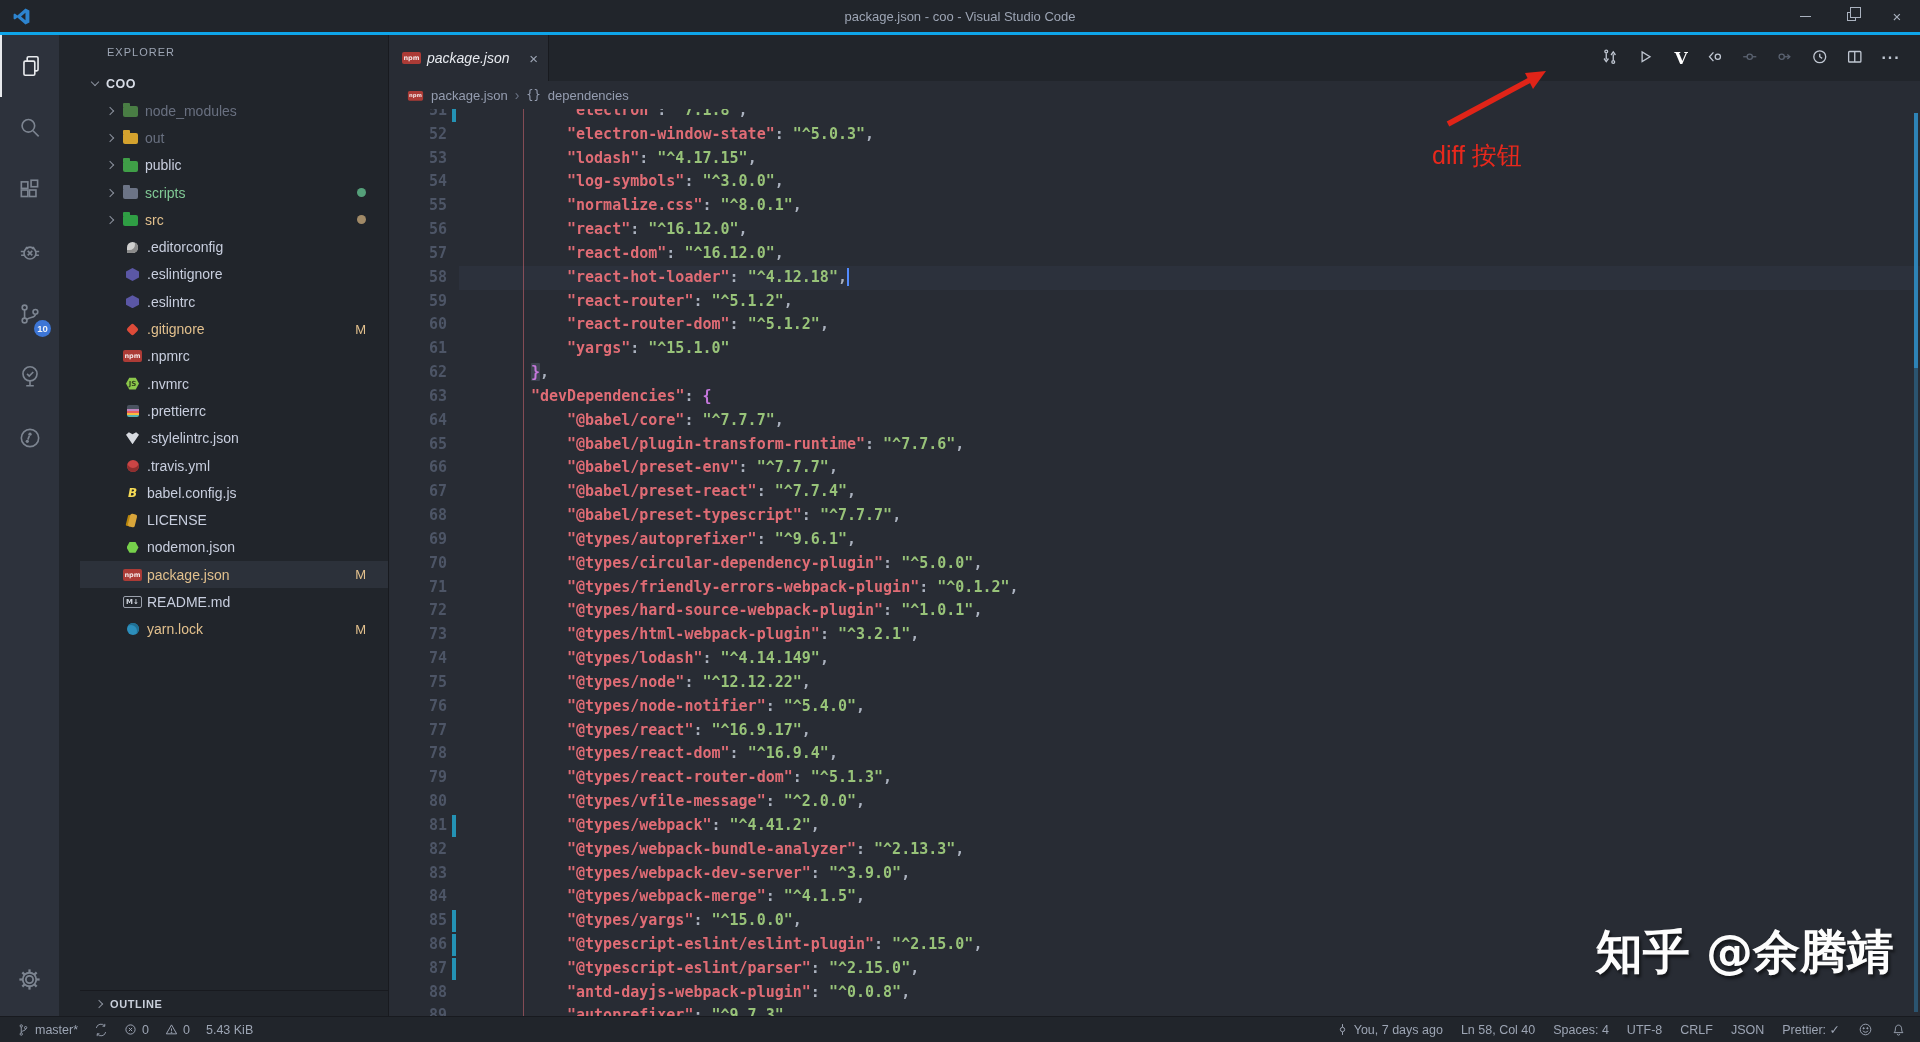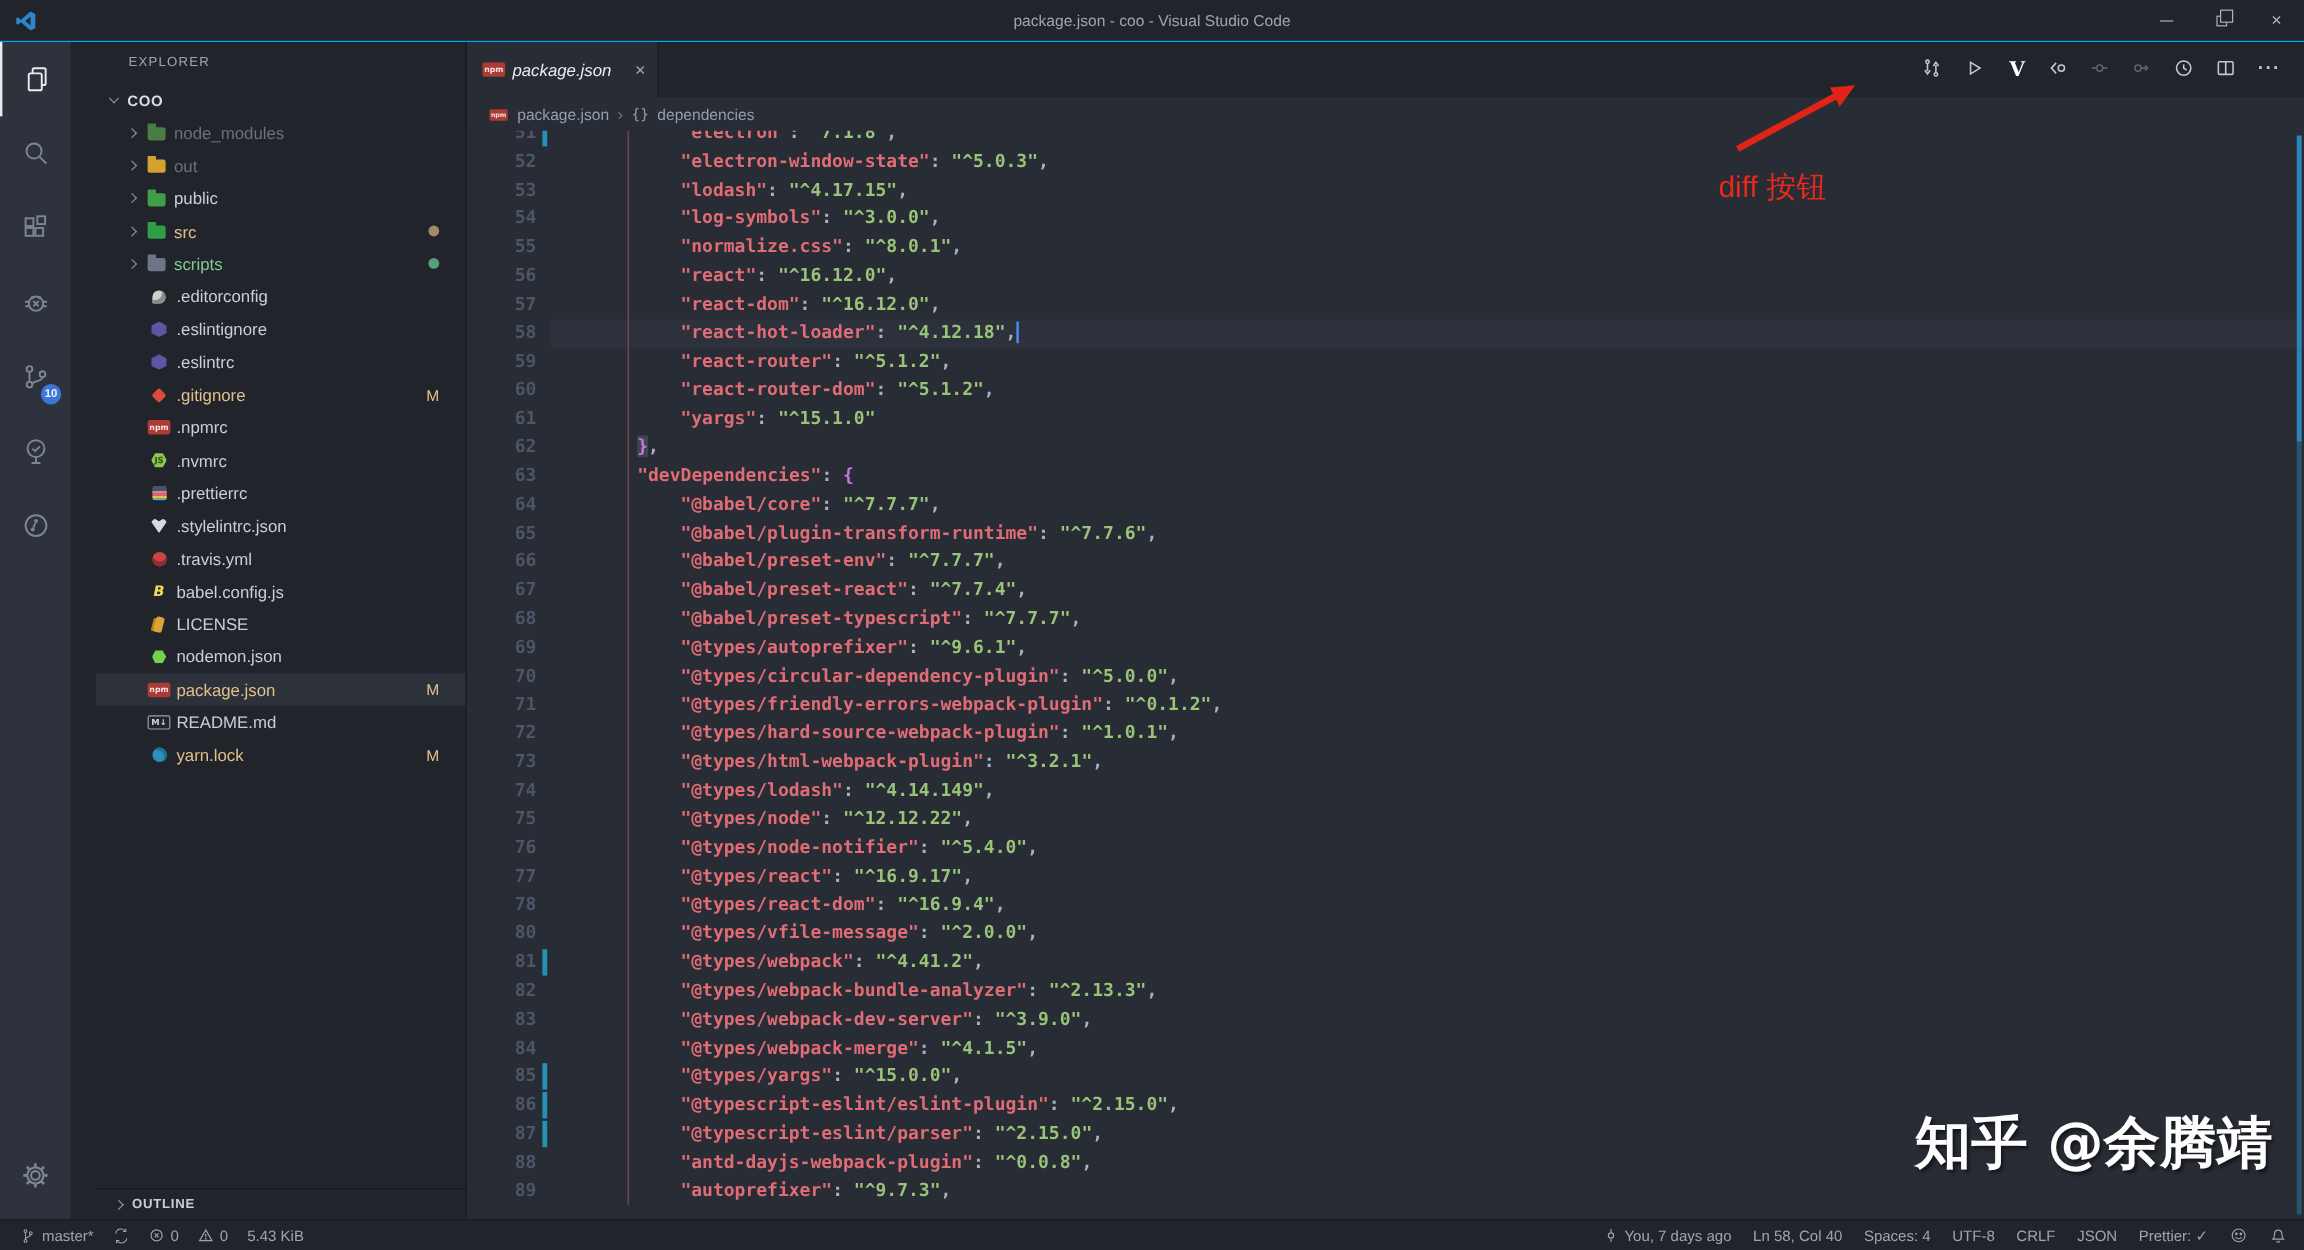--- a/index.html
+++ b/index.html
@@ -2,21 +2,21 @@
 <html><head>
 <meta charset="utf-8">
 <style>
   * { margin:0; padding:0; box-sizing:border-box; }
   html,body { width:1920px; height:1042px; overflow:hidden; background:#282c34;
     font-family:"Liberation Sans","DejaVu Sans",sans-serif; }
   .app { position:relative; width:1920px; height:1042px; display:flex; flex-direction:column; }
 
   
   .titlebar { height:35px; background:#21252b; display:flex; align-items:center;
-    border-bottom:1px solid #0ea5e9; position:relative; flex:none; }
+    border-bottom:3px solid #0ea5e9; position:relative; flex:none; }
   .vscode-logo { margin-left:12px; display:flex; }
   .title-text { position:absolute; left:0; right:0; text-align:center; color:#9da5b4; font-size:13px; }
   .win-controls { margin-left:auto; display:flex; height:100%; z-index:2; }
   .win-btn { width:46px; height:100%; display:flex; align-items:center; justify-content:center; color:#aab2bf; font-size:15px; }
   .min-glyph { width:11px; border-top:1.5px solid #aab2bf; display:inline-block; }
   .restore-glyph { width:9px; height:9px; border:1.2px solid #aab2bf; position:relative; }
   .restore-glyph::before { content:""; position:absolute; left:2px; bottom:2px; width:9px; height:9px; border:1.2px solid #aab2bf; background:#21252b; }
 
   
   .main { flex:1; display:flex; min-height:0; }
@@ -256,38 +256,38 @@
             </span>
             <span class="label">out</span>
           </div>
           <div class="row">
             <span class="chev right"></span>
             <span class="ficon fi-public-folder">
               <i class="folder"></i>
             </span>
             <span class="label">public</span>
           </div>
+          <div class="row added">
+            <span class="chev right"></span>
+            <span class="ficon fi-scripts-folder">
+              <i class="folder"></i>
+            </span>
+            <span class="label">scripts</span>
+            <span class="badge-wrap">
+              <span class="dot add"></span>
+            </span>
+          </div>
           <div class="row modified">
             <span class="chev right"></span>
             <span class="ficon fi-src-folder">
               <i class="folder"></i>
             </span>
             <span class="label">src</span>
             <span class="badge-wrap">
               <span class="dot mod"></span>
-            </span>
-          </div>
-          <div class="row added">
-            <span class="chev right"></span>
-            <span class="ficon fi-scripts-folder">
-              <i class="folder"></i>
-            </span>
-            <span class="label">scripts</span>
-            <span class="badge-wrap">
-              <span class="dot add"></span>
             </span>
           </div>
           <div class="row nochev">
             <span class="ficon fi-editorconfig"></span>
             <span class="label">.editorconfig</span>
           </div>
           <div class="row nochev">
             <span class="ficon fi-eslint"></span>
             <span class="label">.eslintignore</span>
           </div>
@@ -455,20 +455,21 @@
             <div class="line"><span class="num">69</span><span style="padding-left:72px"><span class="k">"@types/autoprefixer"</span><span class="p">: </span><span class="v">"^9.6.1"</span><span class="p">,</span></span></div>
             <div class="line"><span class="num">70</span><span style="padding-left:72px"><span class="k">"@types/circular-dependency-plugin"</span><span class="p">: </span><span class="v">"^5.0.0"</span><span class="p">,</span></span></div>
             <div class="line"><span class="num">71</span><span style="padding-left:72px"><span class="k">"@types/friendly-errors-webpack-plugin"</span><span class="p">: </span><span class="v">"^0.1.2"</span><span class="p">,</span></span></div>
             <div class="line"><span class="num">72</span><span style="padding-left:72px"><span class="k">"@types/hard-source-webpack-plugin"</span><span class="p">: </span><span class="v">"^1.0.1"</span><span class="p">,</span></span></div>
             <div class="line"><span class="num">73</span><span style="padding-left:72px"><span class="k">"@types/html-webpack-plugin"</span><span class="p">: </span><span class="v">"^3.2.1"</span><span class="p">,</span></span></div>
             <div class="line"><span class="num">74</span><span style="padding-left:72px"><span class="k">"@types/lodash"</span><span class="p">: </span><span class="v">"^4.14.149"</span><span class="p">,</span></span></div>
             <div class="line"><span class="num">75</span><span style="padding-left:72px"><span class="k">"@types/node"</span><span class="p">: </span><span class="v">"^12.12.22"</span><span class="p">,</span></span></div>
             <div class="line"><span class="num">76</span><span style="padding-left:72px"><span class="k">"@types/node-notifier"</span><span class="p">: </span><span class="v">"^5.4.0"</span><span class="p">,</span></span></div>
             <div class="line"><span class="num">77</span><span style="padding-left:72px"><span class="k">"@types/react"</span><span class="p">: </span><span class="v">"^16.9.17"</span><span class="p">,</span></span></div>
             <div class="line"><span class="num">78</span><span style="padding-left:72px"><span class="k">"@types/react-dom"</span><span class="p">: </span><span class="v">"^16.9.4"</span><span class="p">,</span></span></div>
+            <div class="line"><span class="num">79</span><span style="padding-left:72px"><span class="k">"@types/react-router-dom"</span><span class="p">: </span><span class="v">"^5.1.3"</span><span class="p">,</span></span></div>
             <div class="line"><span class="num">80</span><span style="padding-left:72px"><span class="k">"@types/vfile-message"</span><span class="p">: </span><span class="v">"^2.0.0"</span><span class="p">,</span></span></div>
             <div class="line"><span class="num">81</span><span class="gitbar"></span><span style="padding-left:72px"><span class="k">"@types/webpack"</span><span class="p">: </span><span class="v">"^4.41.2"</span><span class="p">,</span></span></div>
             <div class="line"><span class="num">82</span><span style="padding-left:72px"><span class="k">"@types/webpack-bundle-analyzer"</span><span class="p">: </span><span class="v">"^2.13.3"</span><span class="p">,</span></span></div>
             <div class="line"><span class="num">83</span><span style="padding-left:72px"><span class="k">"@types/webpack-dev-server"</span><span class="p">: </span><span class="v">"^3.9.0"</span><span class="p">,</span></span></div>
             <div class="line"><span class="num">84</span><span style="padding-left:72px"><span class="k">"@types/webpack-merge"</span><span class="p">: </span><span class="v">"^4.1.5"</span><span class="p">,</span></span></div>
             <div class="line"><span class="num">85</span><span class="gitbar"></span><span style="padding-left:72px"><span class="k">"@types/yargs"</span><span class="p">: </span><span class="v">"^15.0.0"</span><span class="p">,</span></span></div>
             <div class="line"><span class="num">86</span><span class="gitbar"></span><span style="padding-left:72px"><span class="k">"@typescript-eslint/eslint-plugin"</span><span class="p">: </span><span class="v">"^2.15.0"</span><span class="p">,</span></span></div>
             <div class="line"><span class="num">87</span><span class="gitbar"></span><span style="padding-left:72px"><span class="k">"@typescript-eslint/parser"</span><span class="p">: </span><span class="v">"^2.15.0"</span><span class="p">,</span></span></div>
             <div class="line"><span class="num">88</span><span style="padding-left:72px"><span class="k">"antd-dayjs-webpack-plugin"</span><span class="p">: </span><span class="v">"^0.0.8"</span><span class="p">,</span></span></div>
             <div class="line"><span class="num">89</span><span style="padding-left:72px"><span class="k">"autoprefixer"</span><span class="p">: </span><span class="v">"^9.7.3"</span><span class="p">,</span></span></div>

